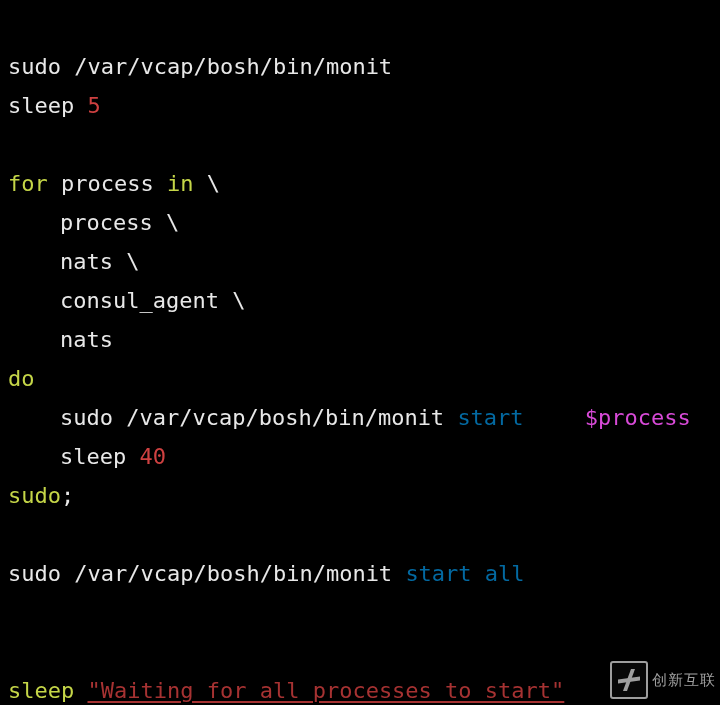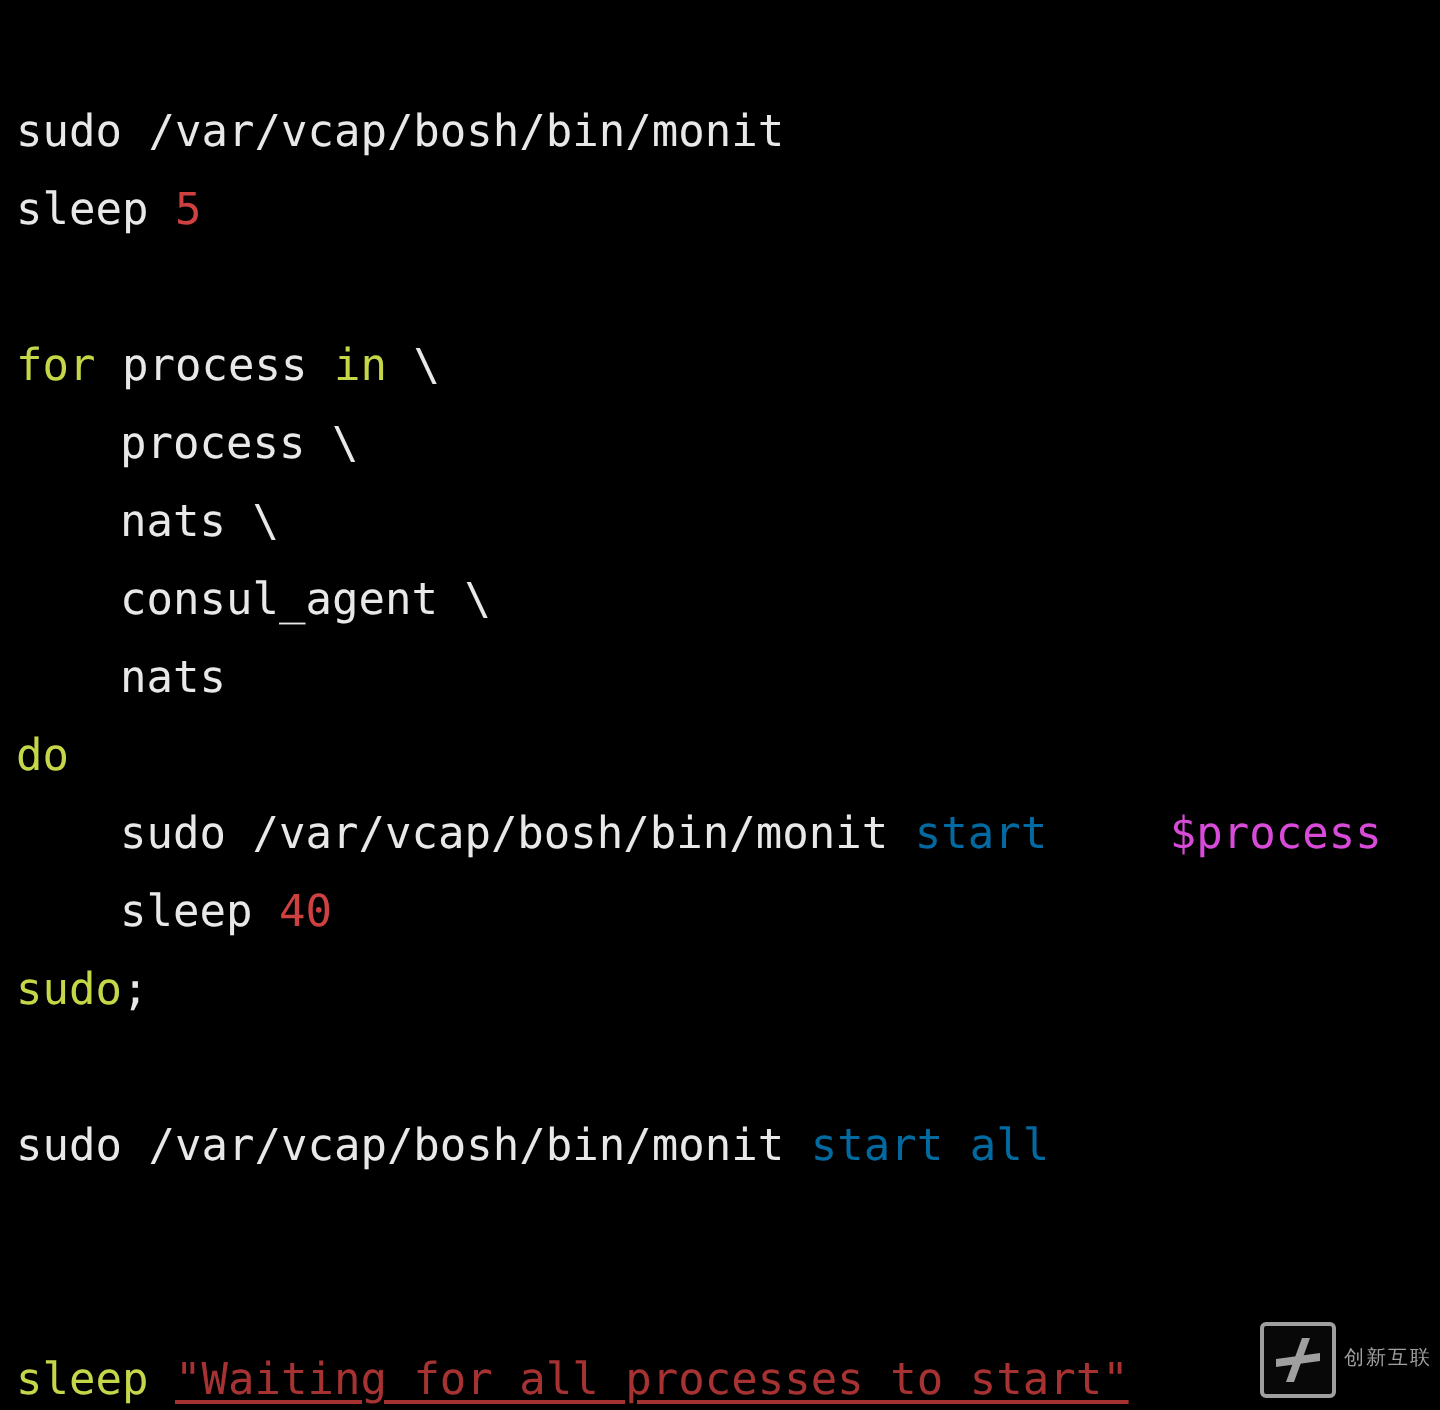--- a/index.html
+++ b/index.html
@@ -54,21 +54,21 @@
   .watermark .wm-icon::before {
     top: 6px; bottom: 6px; left: 15px; width: 4px;
     transform: skewX(-20deg);
   }
   .watermark .wm-icon::after {
     left: 6px; right: 6px; top: 15px; height: 4px;
     transform: skewY(-8deg);
   }
   .watermark .wm-text {
     color: #bbbbbb;
-    font-size: 10px;
+    font-size: 15px;
     line-height: 14px;
     letter-spacing: 1px;
   }
 </style>
 </head>
 <body>
 
 <div class="code-area">
 <span class="cmd">sudo</span> <span class="arg">/var/vcap/bosh/bin/monit</span>
 <span class="cmd">sleep</span> <span class="num">5</span>

